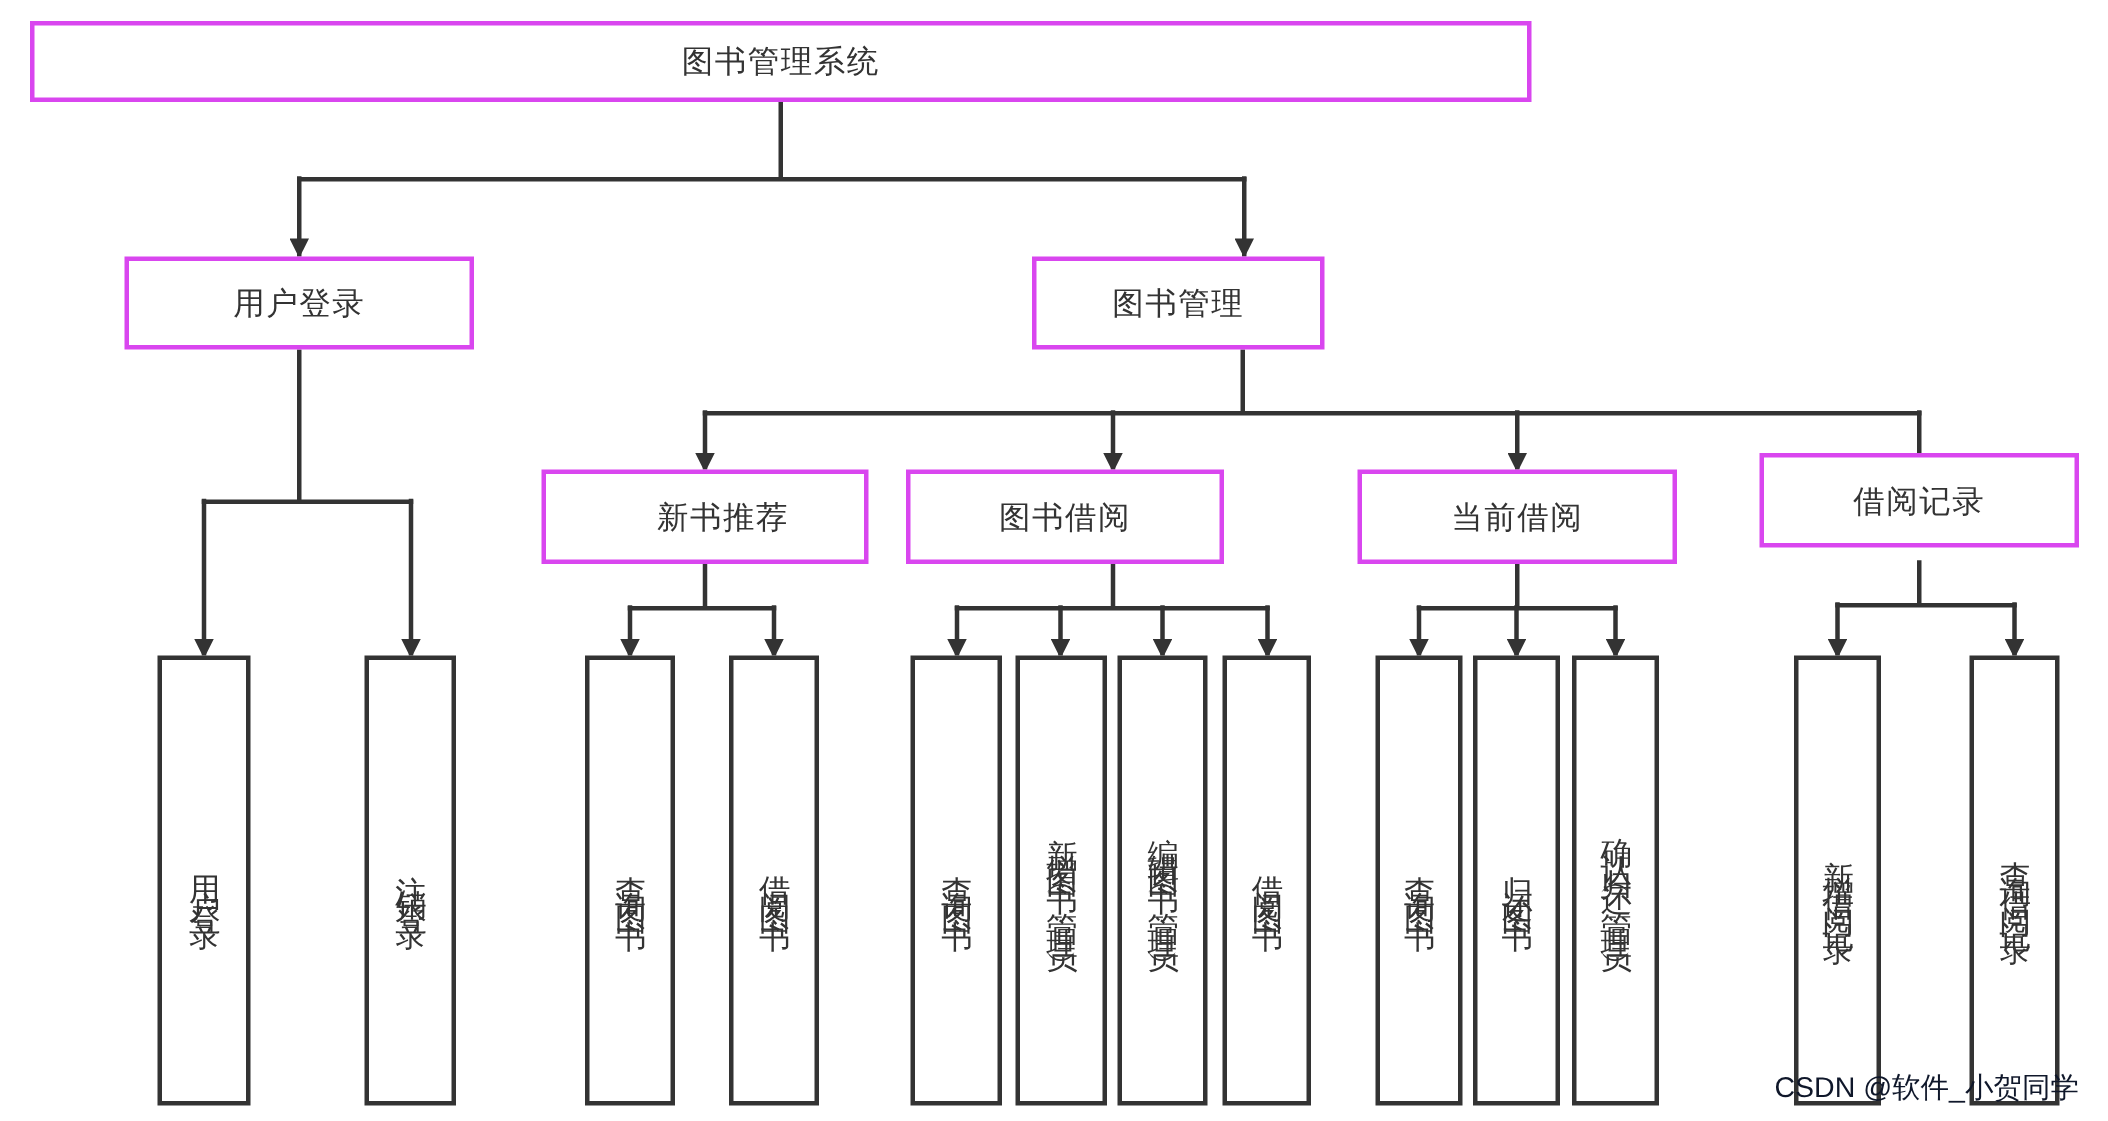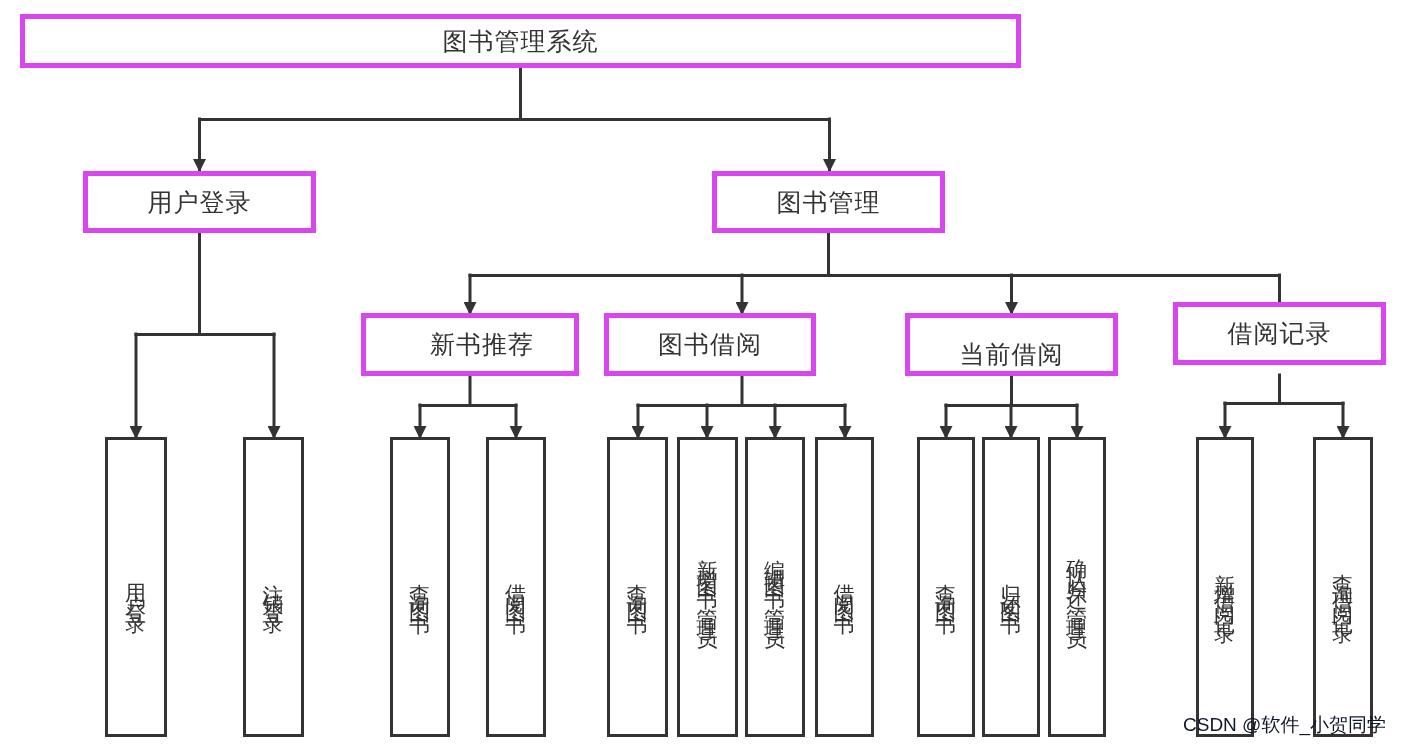--- a/index.html
+++ b/index.html
@@ -19,26 +19,26 @@
   .connectors line, .connectors path.ln {
     stroke: #333333;
     stroke-width: 3;
     fill: none;
     stroke-linecap: square;
   }
   .node {
     position: absolute;
     box-sizing: border-box;
     background: #ffffff;
-    border: 5px solid #d946ef;
+    border: 3px solid #d946ef;
     display: flex;
     align-items: center;
     justify-content: center;
     color: #333333;
-    font-size: 25px;
+    font-size: 21px;
     z-index: 2;
     letter-spacing: 1px;
   }
   .leaf {
     position: absolute;
     box-sizing: border-box;
     background: #ffffff;
     border: 3px solid #333333;
     top: 437px;
     height: 300px;
@@ -133,31 +133,31 @@
     </g>
   </svg>
 
   <div class="node" style="left:20px; top:14px; width:1001px; height:54px;">
     <span>图书管理系统</span>
   </div>
 
   <div class="node" style="left:83px; top:171px; width:233px; height:62px;">
     <span>用户登录</span>
   </div>
-  <div class="node" style="left:712px; top:171px; width:233px; height:62px;">
+  <div class="node" style="left:688px; top:171px; width:195px; height:62px;">
     <span>图书管理</span>
   </div>
 
   <div class="node" style="left:361px; top:313px; width:218px; height:63px;padding-left:24px;">
     <span>新书推荐</span>
   </div>
   <div class="node" style="left:604px; top:313px; width:212px; height:63px;">
     <span>图书借阅</span>
   </div>
-  <div class="node" style="left:905px; top:313px; width:213px; height:63px;align-items:flex-end;">
+  <div class="node" style="left:905px; top:313px; width:213px; height:63px;">
     <span>当前借阅</span>
   </div>
   <div class="node" style="left:1173px; top:302px; width:213px; height:63px;">
     <span>借阅记录</span>
   </div>
 
   <div class="leaf" style="left:105px; width:62px;">
     <span class="vtext">用户登录</span>
   </div>
   <div class="leaf" style="left:243px; width:61px;">

